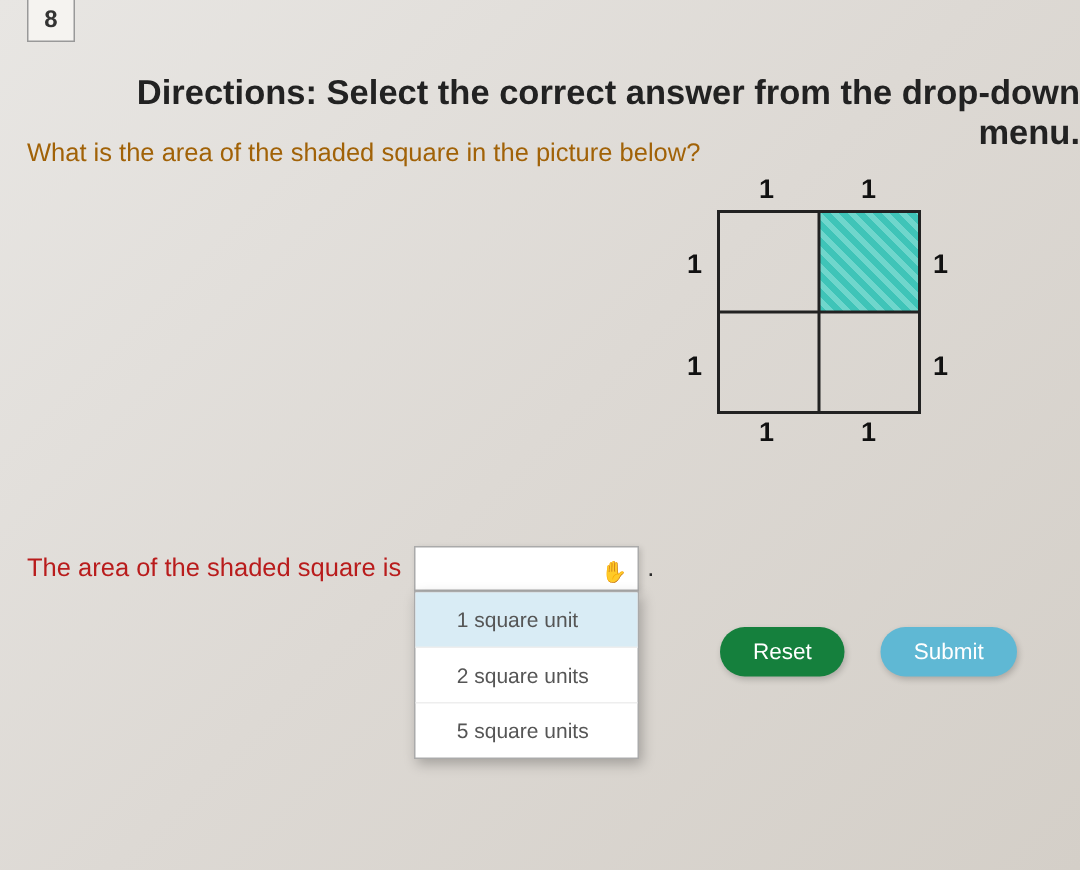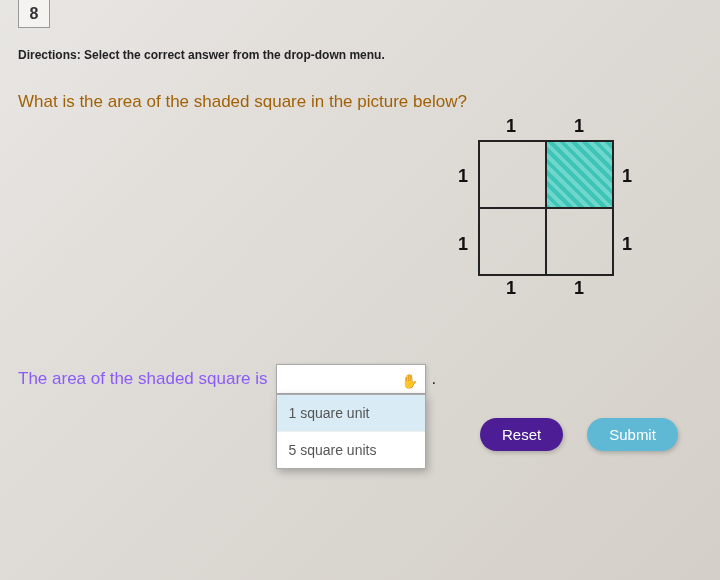--- a/index.html
+++ b/index.html
@@ -25,21 +25,21 @@
     align-items: center;
     justify-content: center;
     font-size: 16px;
     font-weight: bold;
     color: #333;
   }
   .directions {
     position: absolute;
     top: 48px;
     left: 18px;
-    font-size: 12px;
+    font-size: 23px;
     font-weight: bold;
     color: #222;
     text-align: right;
   }
   .directions-label { font-weight: bold; }
   .question-text {
     position: absolute;
     top: 92px;
     left: 18px;
     font-size: 17px;
@@ -105,21 +105,21 @@
   .answer-row {
     position: absolute;
     top: 364px;
     left: 18px;
     display: flex;
     align-items: center;
     gap: 8px;
   }
   .answer-label {
     font-size: 17px;
-    color: #8b5cf6;
+    color: #b91c1c;
   }
   .dropdown-wrap {
     position: relative;
   }
   .dropdown-field {
     width: 150px;
     height: 30px;
     background: #fff;
     border: 1px solid #aaa;
     display: flex;
@@ -136,21 +136,21 @@
   .dropdown-list {
     position: absolute;
     top: 30px;
     left: 0;
     width: 150px;
     background: #fff;
     border: 1px solid #aaa;
     box-shadow: 2px 3px 8px rgba(0,0,0,0.25);
   }
   .dropdown-list .opt {
-    padding: 10px 12px;
+    padding: 10px 28px;
     font-size: 14px;
     color: #555;
     border-bottom: 1px solid #eee;
     cursor: pointer;
   }
   .dropdown-list .opt:last-child { border-bottom: none; }
   .dropdown-list .opt.hover {
     background: #d9ecf5;
   }
   .period {
@@ -166,21 +166,21 @@
   }
   .btn {
     padding: 8px 22px;
     border-radius: 18px;
     font-size: 15px;
     color: #fff;
     border: none;
     cursor: pointer;
     box-shadow: 1px 2px 4px rgba(0,0,0,0.2);
   }
-  .btn.reset { background: #4c1d95; }
+  .btn.reset { background: #15803d; }
   .btn.submit { background: #5fb8d4; text-align: center; }
 </style>
 </head>
 <body>
 
 <div class="question-number">8</div>
 
 <div class="directions">
   <span class="directions-label">Directions:</span>
   <span>Select the correct answer from the drop-down menu.</span>
@@ -205,20 +205,21 @@
 </div>
 
 <div class="answer-row">
   <span class="answer-label">The area of the shaded square is</span>
   <div class="dropdown-wrap">
     <div class="dropdown-field">
       <span class="cursor-icon">✋</span>
     </div>
     <div class="dropdown-list">
       <div class="opt hover">1 square unit</div>
+      <div class="opt">2 square units</div>
       <div class="opt">5 square units</div>
     </div>
   </div>
   <span class="period">.</span>
 </div>
 
 <div class="btn-row">
   <button class="btn reset">Reset</button>
   <button class="btn submit">Submit</button>
 </div>

